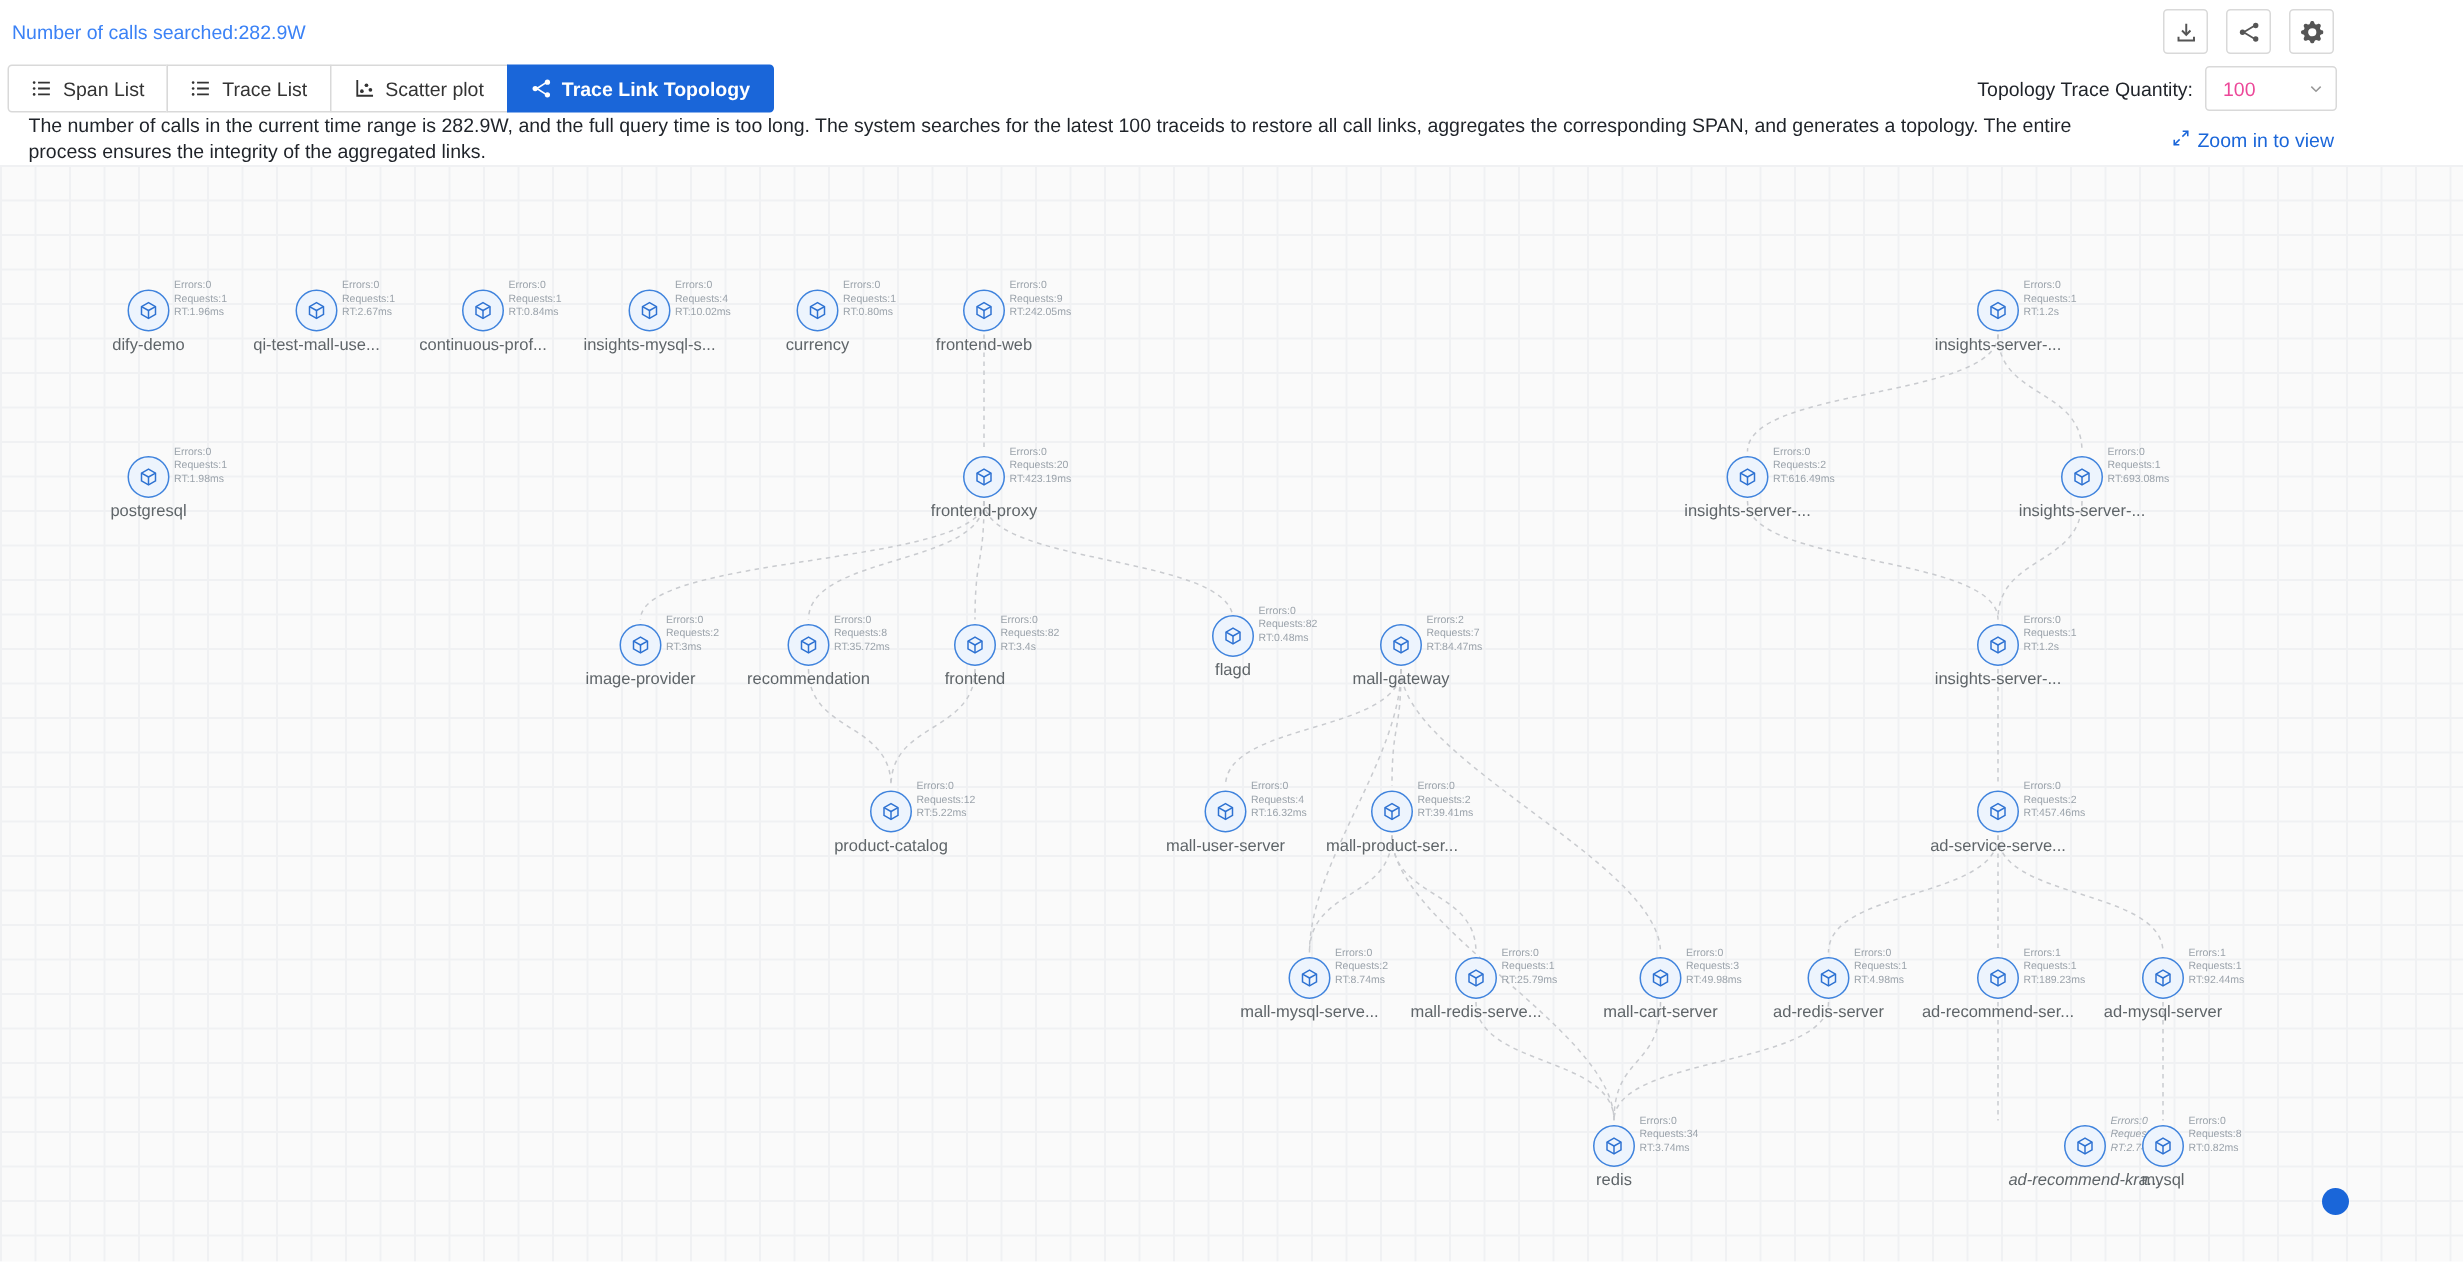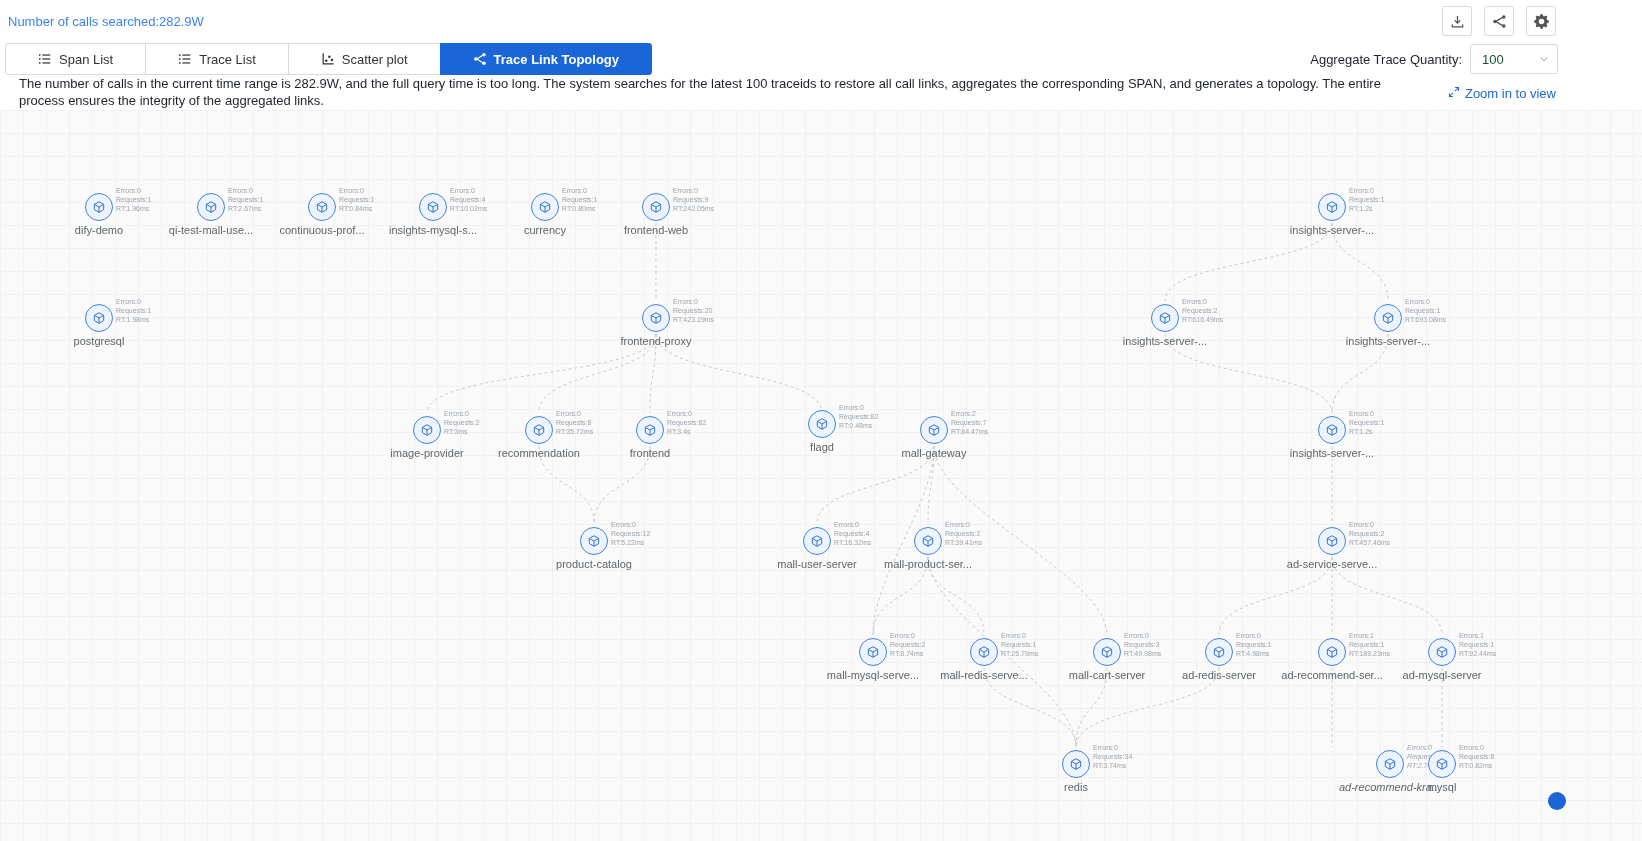--- a/index.html
+++ b/index.html
@@ -23,34 +23,34 @@
   }
   .icon-btn svg{ display:block; }
   
   .tabbar{
     height:34px; display:flex; align-items:center;
     padding:0 84px 0 5px;
   }
   .tabs{ display:flex; }
   .tab{
     height:32px; display:flex; align-items:center; gap:7px;
-    padding:0 32px; font-size:13px; color:#333;
+    padding:0 15px; font-size:13px; color:#333;
     background:#fff; border:1px solid #d9d9d9; margin-left:-1px;
     cursor:pointer; white-space:nowrap;
   }
   .tab:first-child{ border-radius:3px 0 0 3px; margin-left:0; }
   .tab:last-child{ border-radius:0 3px 3px 0; }
   .tab.active{ background:#1a66d9; border-color:#1a66d9; color:#fff; font-weight:bold; z-index:1; }
   .tab-icon{ display:flex; }
   .agg{ margin-left:auto; display:flex; align-items:center; gap:8px; }
   .agg-label{ font-size:13px; color:#1f2329; }
   .select{
     width:88px; height:30px; border:1px solid #d9d9d9; border-radius:3px;
     display:flex; align-items:center; padding:0 8px 0 11px;
-    font-size:13px; color:#14532d; background:#fff; cursor:pointer;
+    font-size:13px; color:#ec4899; background:#fff; cursor:pointer;
   }
   .select .chev{ margin-left:auto; color:#999; display:flex; }
   
   .notice{
     display:flex; align-items:center; gap:18px;
     padding:1px 86px 1px 5px; height:34px;
   }
   .notice p{ margin:14px; font-size:13px; line-height:1.28; color:#1f2329; flex:1; }
   .zoom-link{
     display:flex; align-items:center; gap:5px; white-space:nowrap;
@@ -191,21 +191,21 @@
                 <circle cx="3.2" cy="8" r="2"></circle>
                 <circle cx="12.5" cy="3.2" r="2"></circle>
                 <circle cx="12.5" cy="12.8" r="2"></circle>
               </g>
             </svg>
           </span>
           <span>Trace Link Topology</span>
         </div>
       </div>
     <div class="agg">
-      <span class="agg-label">Aggregate Trace Quantity:</span>
+      <span class="agg-label">Topology Trace Quantity:</span>
       <div class="select">
         <span>100</span>
         <span class="chev">
             <svg width="10" height="10" viewBox="0 0 16 16">
               <path d="M3 6 L8 11 L13 6" stroke="currentColor" stroke-width="1.6" fill="none"></path>
             </svg>
           </span>
       </div>
     </div>
   </div>

